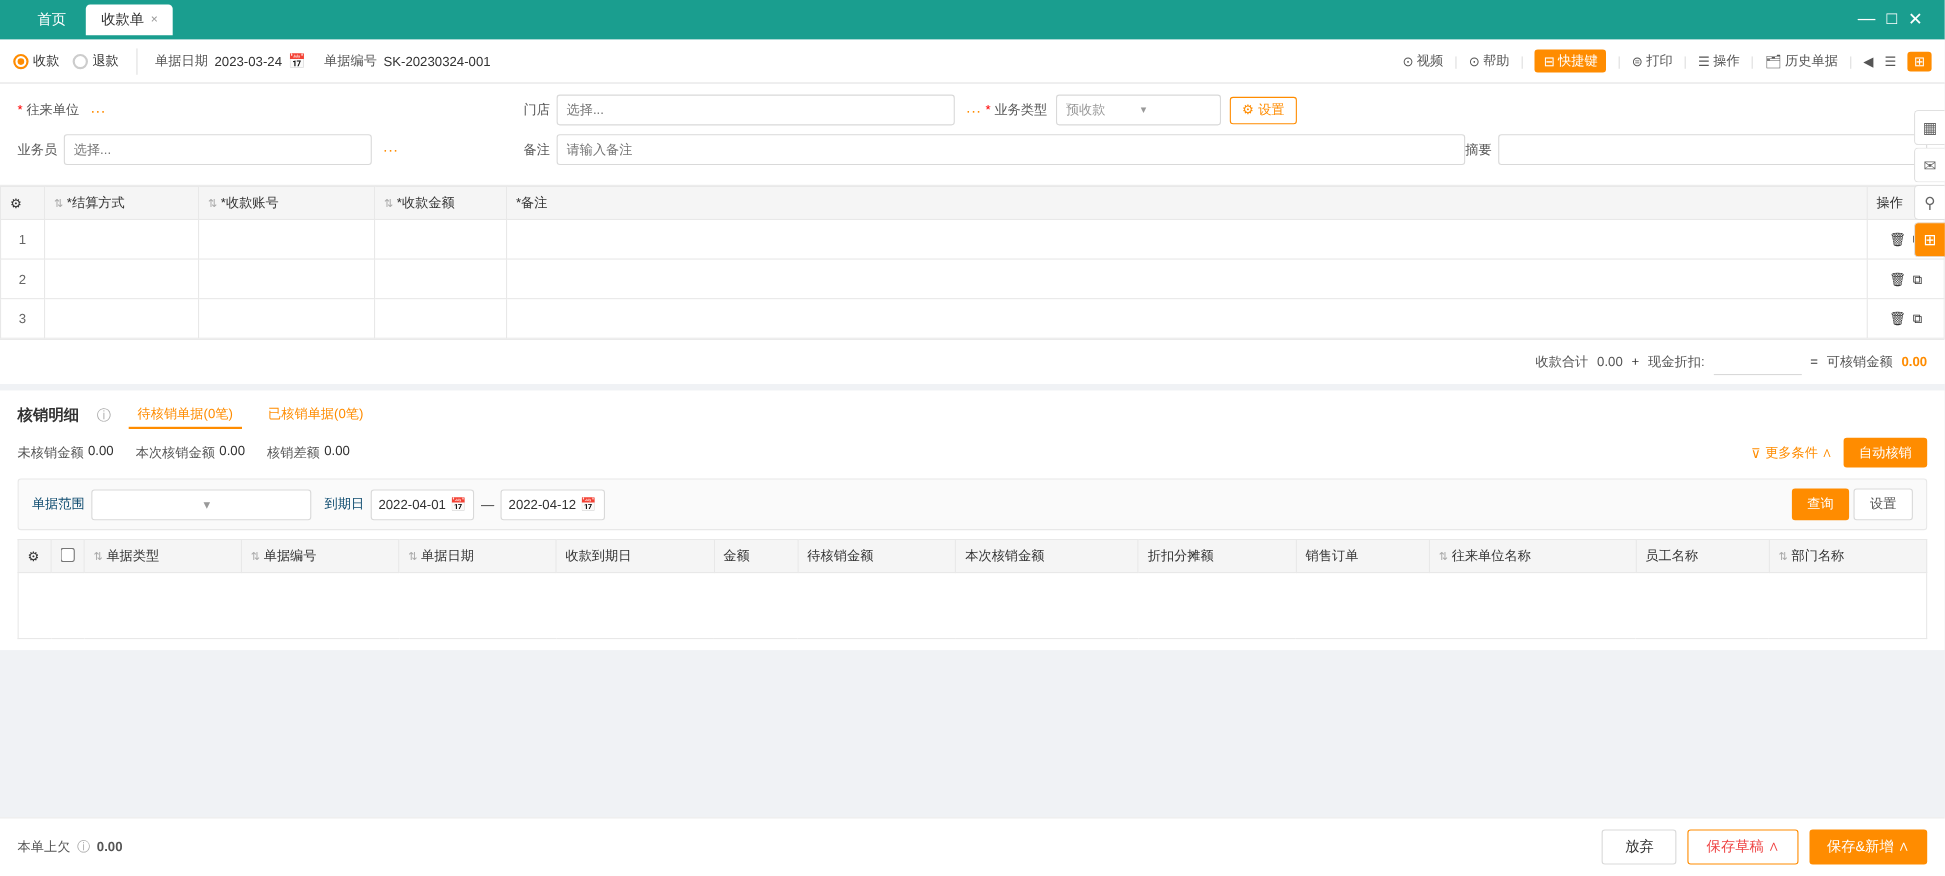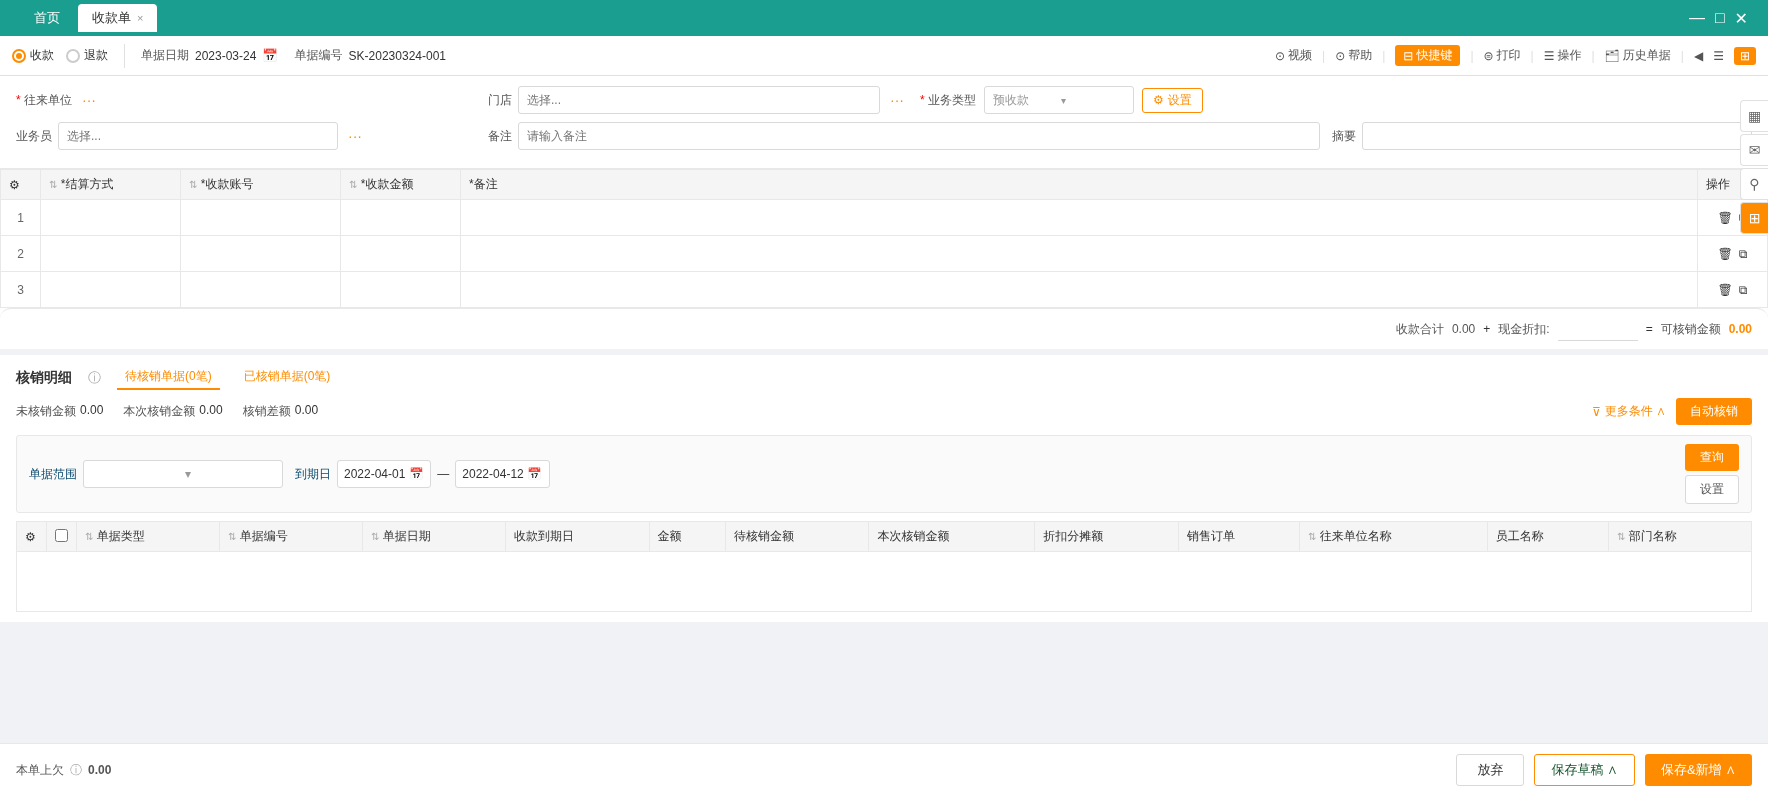--- a/index.html
+++ b/index.html
@@ -45,21 +45,21 @@
     .toolbar-field label { white-space: nowrap; }
     .toolbar-field .value { color: #333; font-weight: 500; }
     .toolbar-actions { display: flex; align-items: center; gap: 10px; margin-left: auto; }
     .action-btn { display: flex; align-items: center; gap: 3px; cursor: pointer; color: #555; font-size: 12px; }
     .action-btn.highlight { color: #ff8c00; }
 
     
     .form-area {
       background: #fff; padding: 10px 16px; border-bottom: 1px solid #e8e8e8;
     }
-    .form-row { display: flex; align-items: center; gap: 12px; margin-bottom: 8px; }
+    .form-row { display: flex; align-items: center; gap: 0; margin-bottom: 8px; }
     .form-group { display: flex; align-items: center; gap: 6px; flex: 1; }
     .form-label { white-space: nowrap; color: #555; font-size: 12px; }
     .form-label.required::before { content: '* '; color: #f00; }
     .form-input {
       flex: 1; height: 28px; border: 1px solid #d9d9d9; border-radius: 3px;
       padding: 0 8px; font-size: 12px; color: #999; outline: none;
       background: #fff;
     }
     .form-more { color: #ff8c00; cursor: pointer; font-size: 14px; padding: 0 4px; }
     .form-select {
@@ -91,21 +91,21 @@
     .col-settle { width: 140px; }
     .col-account { width: 160px; }
     .col-amount { width: 120px; }
     .col-action { width: 70px; text-align: center; }
     .row-actions { display: flex; gap: 6px; justify-content: center; }
 
     
     .summary-row {
       display: flex; align-items: center; justify-content: flex-end;
       padding: 8px 16px; background: #fff; border-top: 1px solid #e8e8e8;
-      gap: 8px; font-size: 12px; color: #555; border-radius: 11px;
+      gap: 8px; font-size: 12px; color: #555;
     }
     .summary-row .plus { color: #333; }
     .summary-row .eq { color: #333; }
     .summary-row .amount { color: #ff8c00; font-weight: bold; }
     .discount-input {
       width: 80px; height: 24px; border: none; border-bottom: 1px solid #d9d9d9;
       font-size: 12px; text-align: right; outline: none;
     }
 
     
@@ -147,21 +147,21 @@
       display: flex; align-items: center; gap: 4px;
     }
     .query-btn {
       background: #ff8c00; color: #fff; border: none; border-radius: 3px;
       padding: 5px 14px; cursor: pointer; font-size: 12px;
     }
     .settings-btn2 {
       border: 1px solid #d9d9d9; background: #fff; color: #555; border-radius: 3px;
       padding: 5px 14px; cursor: pointer; font-size: 12px;
     }
-    .filter-actions { display: flex; flex-direction: column; gap: 4px; margin-left: auto; }
+    .filter-actions { display: flex; gap: 4px; margin-left: auto; }
 
     
     .bottom-table { width: 100%; border-collapse: collapse; }
     .bottom-table th {
       background: #f5f5f5; border: 1px solid #e8e8e8;
       padding: 6px 8px; text-align: left; font-size: 12px; font-weight: 500; color: #333;
       white-space: nowrap;
     }
     .bottom-table td { border: 1px solid #e8e8e8; padding: 4px 8px; font-size: 12px; height: 30px; }
 
@@ -171,21 +171,21 @@
       padding: 10px 16px; background: #fff; border-top: 1px solid #e8e8e8;
       position: fixed; bottom: 0; left: 0; right: 0;
     }
     .footer-left { display: flex; align-items: center; gap: 6px; font-size: 12px; color: #555; }
     .footer-right { display: flex; gap: 10px; }
     .btn-discard {
       border: 1px solid #d9d9d9; background: #fff; color: #333;
       border-radius: 3px; padding: 6px 20px; cursor: pointer; font-size: 13px;
     }
     .btn-save-draft {
-      border: 1px solid #ff8c00; background: #fff; color: #14532d;
+      border: 1px solid #ff8c00; background: #fff; color: #ef4444;
       border-radius: 3px; padding: 6px 16px; cursor: pointer; font-size: 13px;
       display: flex; align-items: center; gap: 4px;
     }
     .btn-save-new {
       background: #ff8c00; color: #fff; border: none;
       border-radius: 3px; padding: 6px 16px; cursor: pointer; font-size: 13px;
       display: flex; align-items: center; gap: 4px;
     }
 
     

